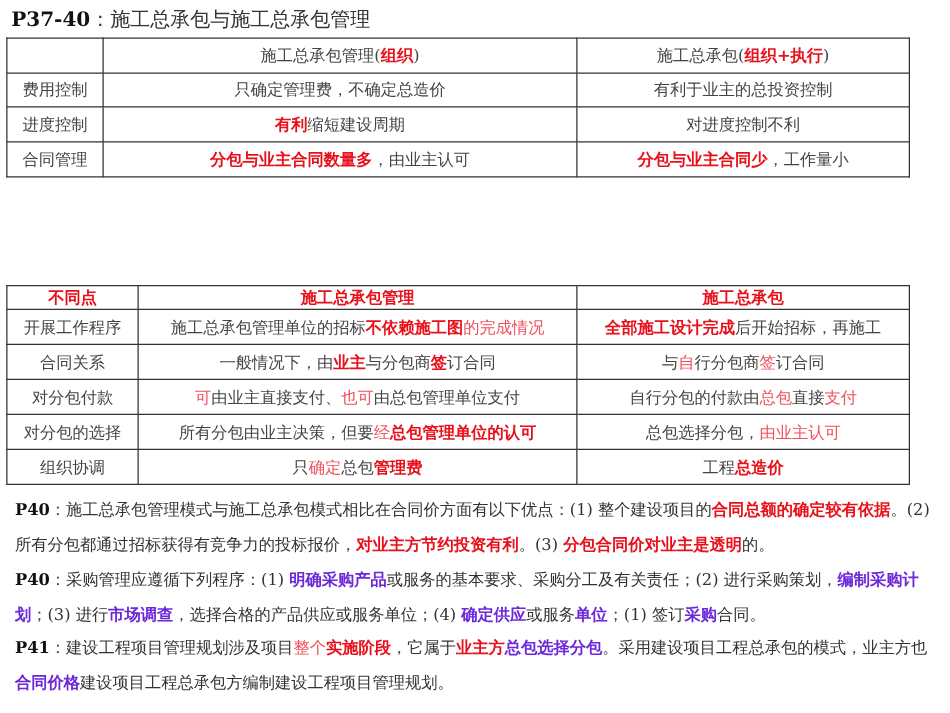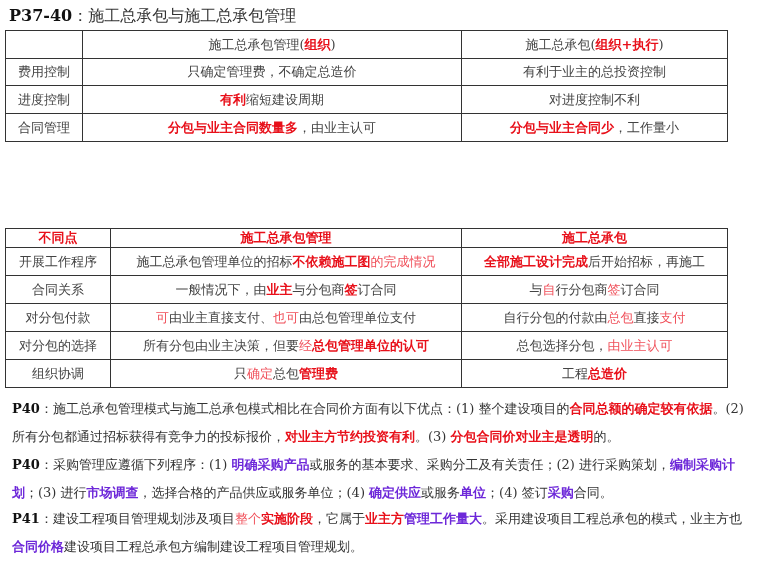--- a/index.html
+++ b/index.html
@@ -94,18 +94,18 @@
     <td><span>工程</span><span class="rb">总造价</span></td>
   </tr>
 </tbody>
   </table>
 
 <div class="para" style="top:395px">
   <span class="lbl">P40</span><span>：施工总承包管理模式与施工总承包模式相比在合同价方面有以下优点：(1) 整个建设项目的</span><span class="rb">合同总额的确定较有依据</span><span>。(2) 所有分包都通过招标获得有竞争力的投标报价，</span><span class="rb">对业主方节约投资有利</span><span>。(3) </span><span class="rb">分包合同价对业主是透明</span><span>的。</span>
 </div>
 
 <div class="para" style="top:451px">
-  <span class="lbl">P40</span><span>：采购管理应遵循下列程序：(1) </span><span class="kb">明确采购产品</span><span>或服务的基本要求、采购分工及有关责任；(2) 进行采购策划，</span><span class="kb">编制采购计划</span><span>；(3) 进行</span><span class="kb">市场调查</span><span>，选择合格的产品供应或服务单位；(4) </span><span class="kb">确定供应</span><span>或服务</span><span class="kb">单位</span><span>；(4) 签订</span><span class="kb">采购</span><span>合同。</span>
+  <span class="lbl">P40</span><span>：采购管理应遵循下列程序：(1) </span><span class="kb">明确采购产品</span><span>或服务的基本要求、采购分工及有关责任；(2) 进行采购策划，</span><span class="kb">编制采购计划</span><span>；(3) 进行</span><span class="kb">市场调查</span><span>，选择合格的产品供应或服务单位；(4) </span><span class="kb">确定供应</span><span>或服务</span><span class="kb">单位</span><span>；(1) 签订</span><span class="kb">采购</span><span>合同。</span>
 </div>
 
 <div class="para" style="top:505px">
-  <span class="lbl">P41</span><span>：建设工程项目管理规划涉及项目</span><span class="pink">整个</span><span class="rb">实施阶段</span><span>，它属于</span><span class="rb">业主方</span><span class="kb">管理工作量大</span><span>。采用建设项目工程总承包的模式，业主方也</span><span class="kb">合同价格</span><span>建设项目工程总承包方编制建设工程项目管理规划。</span>
+  <span class="lbl">P41</span><span>：建设工程项目管理规划涉及项目</span><span class="pink">整个</span><span class="rb">实施阶段</span><span>，它属于</span><span class="rb">业主方</span><span class="kb">总包选择分包</span><span>。采用建设项目工程总承包的模式，业主方也</span><span class="kb">合同价格</span><span>建设项目工程总承包方编制建设工程项目管理规划。</span>
 </div>
 
 </body></html>

